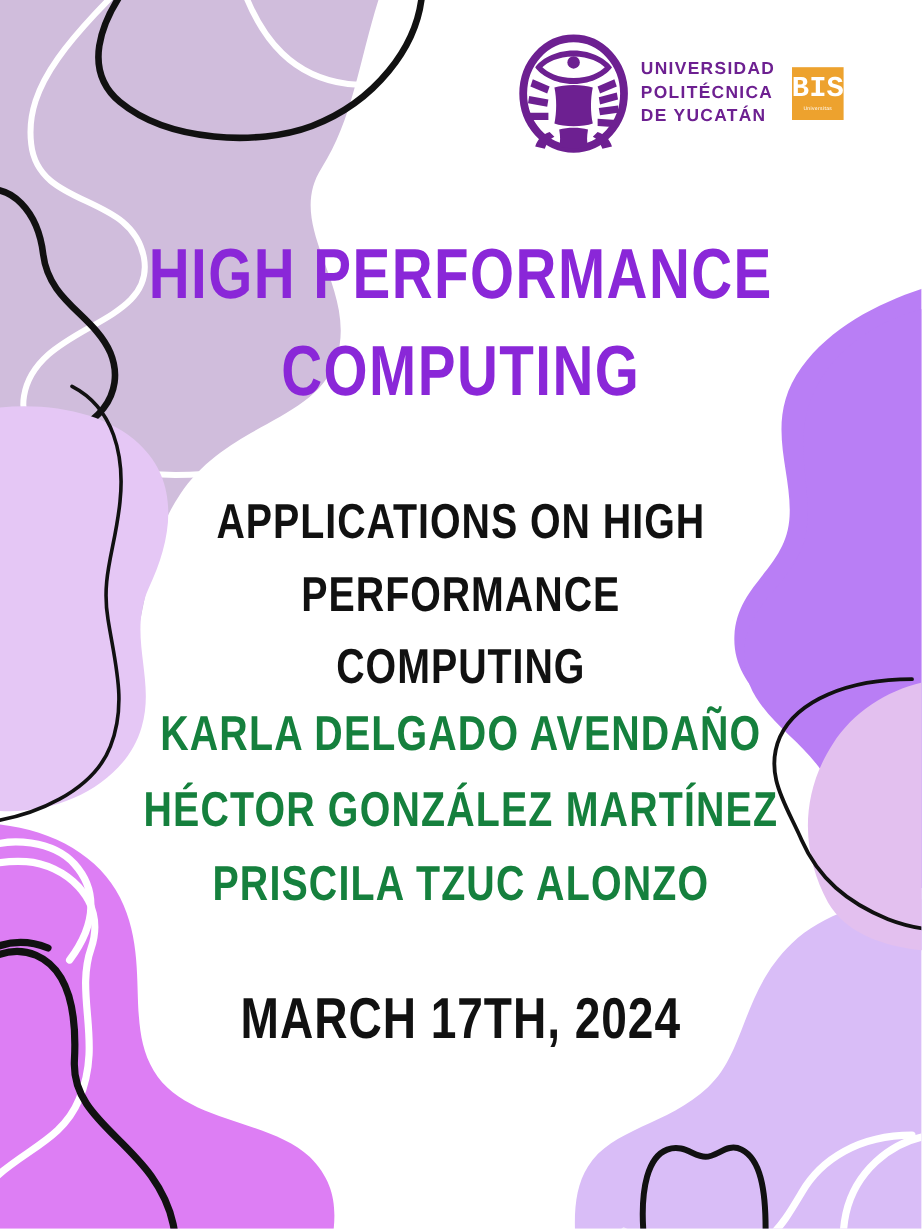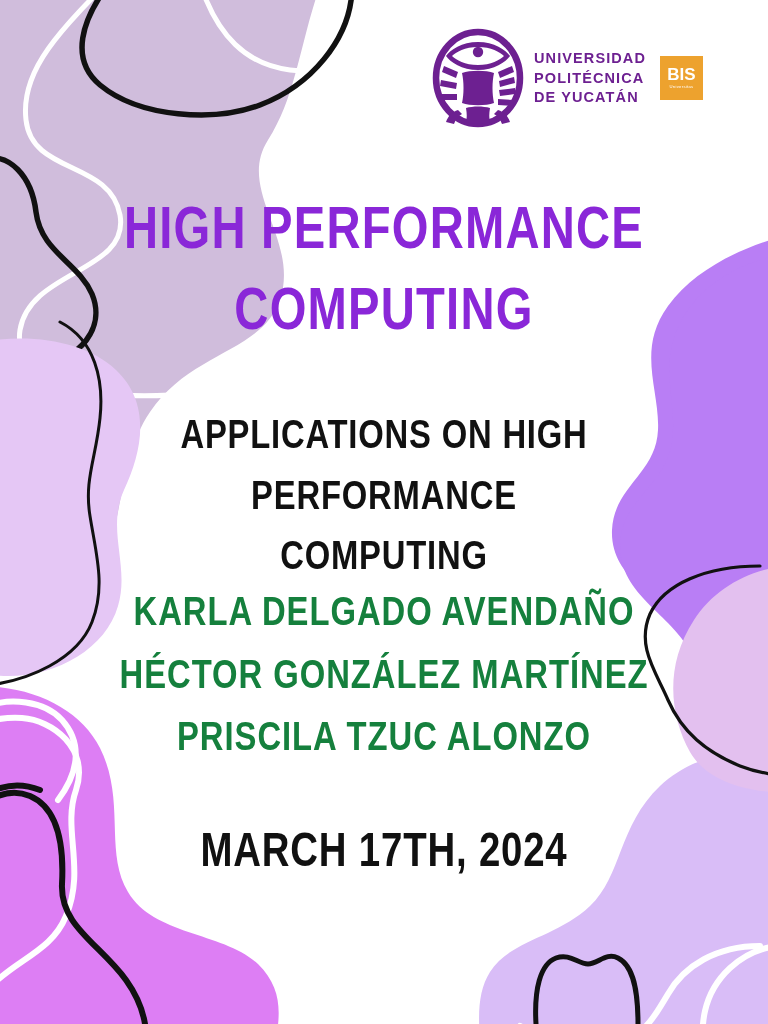--- a/index.html
+++ b/index.html
@@ -54,24 +54,24 @@
     display:flex;
     flex-direction:column;
     align-items:center;
     justify-content:center;
     flex:0 0 auto;
     margin-left:4px;
   }
   .bis-badge .bis-main{
     color:#ffffff;
     font-weight:bold;
-    font-size:17px;
+    font-size:24px;
     line-height:1;
     letter-spacing:0px;
-    font-family:Liberation Sans, sans-serif;
+    font-family:Liberation Mono, monospace;
   }
   .bis-badge .bis-sub{
     color:#ffffff;
     font-size:4.2px;
     letter-spacing:.3px;
     line-height:1;
     margin-top:2px;
     font-family:"Liberation Sans", sans-serif;
   }
 

